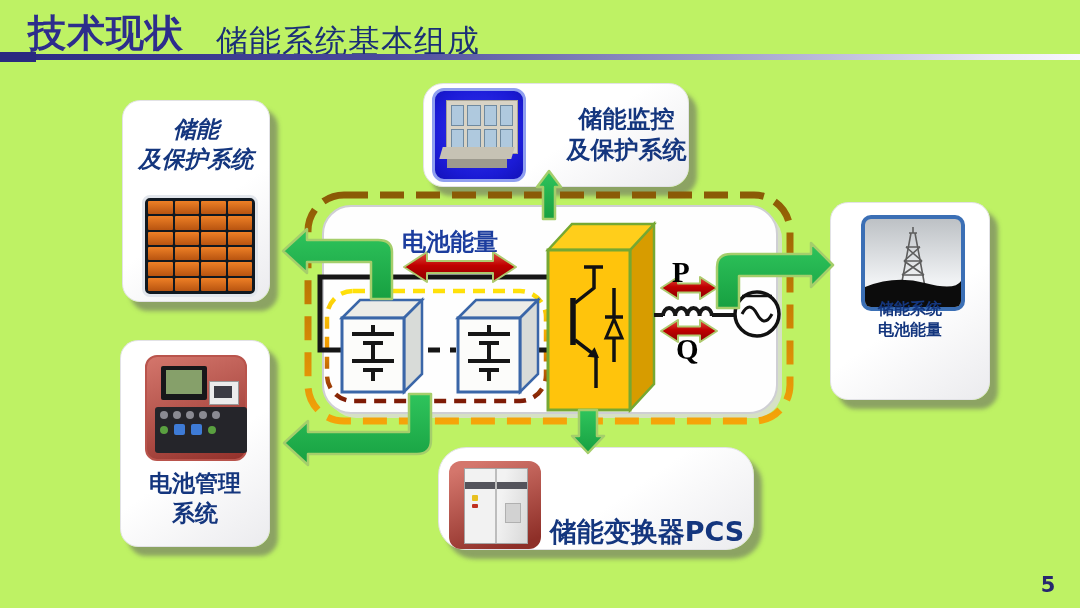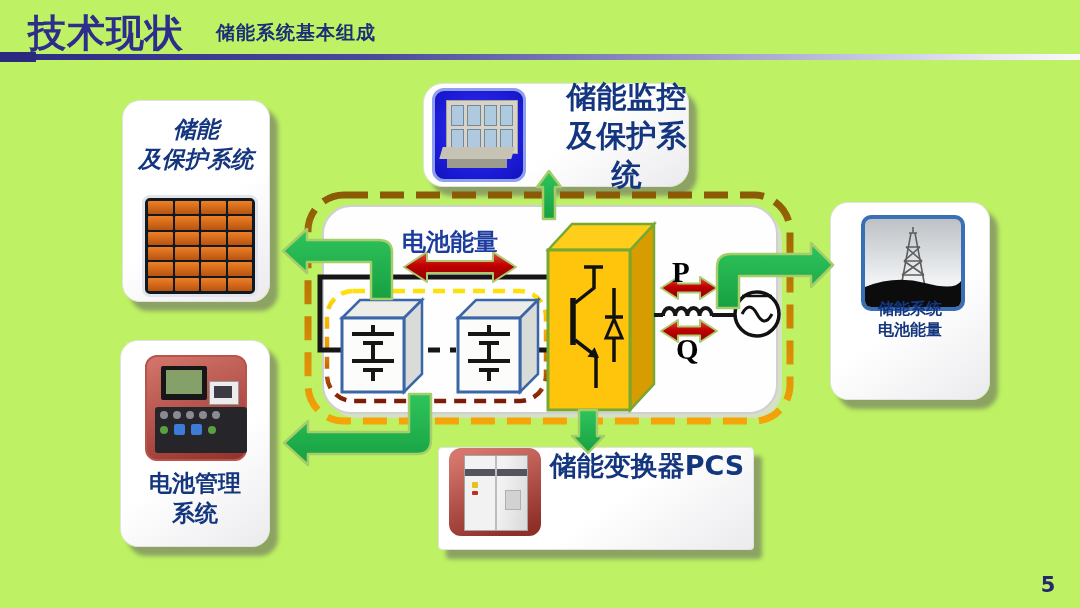--- a/index.html
+++ b/index.html
@@ -1,21 +1,21 @@
 <!DOCTYPE html>
 <html><head>
 <meta charset="utf-8">
 <style>
   html,body{margin:0;padding:0;background:#fff;}
   .stage{position:relative;width:1080px;height:608px;background:#bef264;overflow:hidden;
          font-family:"DejaVu Sans","Liberation Sans",sans-serif;}
 
   
   .title{position:absolute;left:28px;top:8px;font-size:38px;font-weight:900;color:#2D2D8C;letter-spacing:1px;}
-  .subtitle{position:absolute;left:216px;top:20px;font-size:19px;font-weight:700;color:#1B2F77;letter-spacing:1px;}
+  .subtitle{position:absolute;left:216px;top:20px;font-size:32px;font-weight:400;color:#1B2F77;letter-spacing:1px;}
   .rule{position:absolute;left:0;top:54px;width:1080px;height:6px;
         background:linear-gradient(to right,#2A2A80 0%,#4A4A9C 35%,#9A9AC8 65%,#E9E9F4 92%,#F8F8FC 100%);}
   .rule-cap{position:absolute;left:0;top:52px;width:36px;height:10px;background:#2A2A80;}
 
   
   .card{position:absolute;background:linear-gradient(145deg,#ffffff 55%,#ebebee);
         border:1px solid #E2E2E6;border-radius:18px;
         box-shadow:8px 9px 4px rgba(98,98,98,.55);}
   .card-label{font-weight:900;color:#14367E;text-align:center;line-height:1.3;}
 
@@ -43,28 +43,28 @@
 
   .card-monitoring{left:423px;top:83px;width:264px;height:102px;display:flex;align-items:center;border-radius:20px;}
   .mon-img{position:relative;flex:0 0 88px;height:88px;margin-left:8px;border-radius:12px;
            background:radial-gradient(circle at 50% 45%,#3535F5 0%,#1B1BD6 70%,#1212B8 100%);
            border:3px solid #8f9ff0;}
   .mon-cab{position:absolute;left:11px;top:9px;width:62px;height:44px;background:#D8D3C5;border:1px solid #a8a396;
            display:grid;grid-template-columns:repeat(4,1fr);grid-template-rows:repeat(2,1fr);gap:3px;padding:4px;}
   .mon-cab span{background:#AFC9DE;border:1px solid #6f8aa0;}
   .mon-desk{position:absolute;left:6px;top:56px;width:72px;height:12px;background:#C6C2B4;transform:skewX(-16deg);}
   .mon-base{position:absolute;left:12px;top:68px;width:60px;height:9px;background:#9d9a8e;}
-  .card-monitoring .card-label{flex:1;font-size:30px;margin-left:39px;}
+  .card-monitoring .card-label{flex:1;font-size:24px;margin-left:39px;}
 
   .card-application{left:830px;top:202px;width:158px;height:196px;}
   .app-img{position:absolute;left:30px;top:12px;width:96px;height:88px;border-radius:10px;border:4px solid #3B6FB5;
            background:linear-gradient(#BDC1C5,#F0F2F4 70%);overflow:hidden;}
   .card-application .card-label{position:absolute;left:0;right:0;top:96px;font-size:16px;}
 
-  .card-pcs{left:438px;top:447px;width:314px;height:101px;display:flex;align-items:flex-start;border-radius:4px;}
+  .card-pcs{left:438px;top:447px;width:314px;height:101px;display:flex;align-items:flex-end;border-radius:28px;}
   .pcs-img{position:relative;flex:0 0 92px;height:88px;margin-left:10px;border-radius:12px;
            background:linear-gradient(160deg,#D4766C 10%,#8E2F28 90%);}
   .pcs-cab{position:absolute;left:15px;top:7px;width:62px;height:74px;
            background:linear-gradient(100deg,#F2F2F2 55%,#D9D9D9);border:1px solid #A5A5A5;}
   .pcs-band{position:absolute;left:0;top:13px;width:100%;height:7px;background:#54545C;}
   .pcs-door{position:absolute;left:30px;top:0;width:2px;height:100%;background:#BDBDBD;}
   .pcs-vent{position:absolute;left:40px;top:34px;width:14px;height:18px;background:#D2D2D2;border:1px solid #B0B0B0;}
   .pcs-dot-y{position:absolute;left:7px;top:26px;width:6px;height:6px;background:#E8C020;border-radius:1px;}
   .pcs-dot-r{position:absolute;left:7px;top:35px;width:6px;height:4px;background:#C03020;border-radius:1px;}
   .card-pcs .card-label{flex:1;font-size:27px;}

